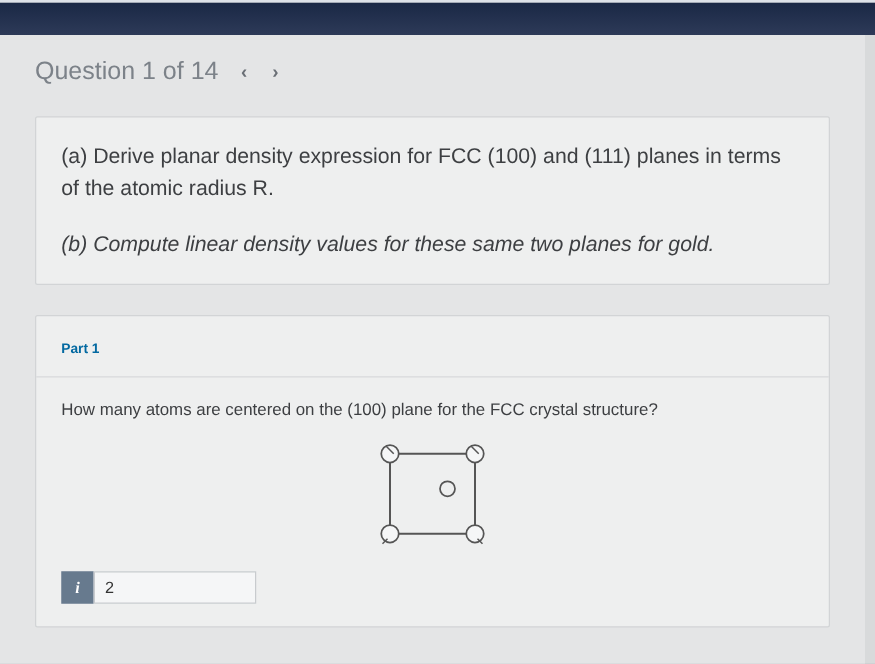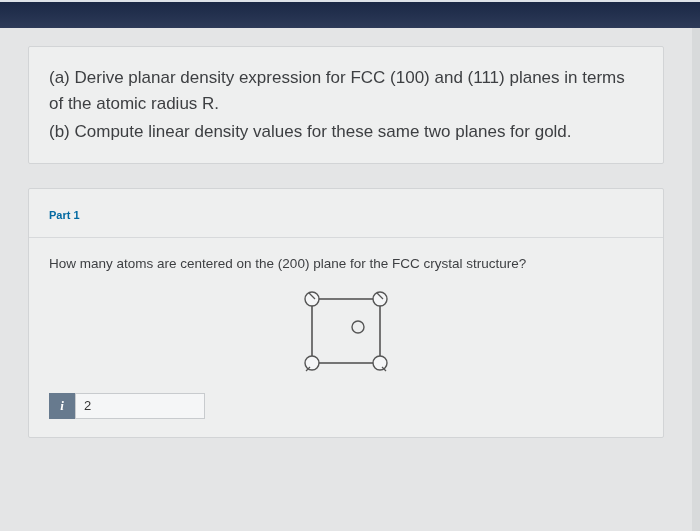--- a/index.html
+++ b/index.html
@@ -58,21 +58,22 @@
     }
     .card-body {
       padding: 18px 20px;
     }
     .prompt-text {
       color: #3d3f42;
       font-size: 17px;
       line-height: 1.5;
     }
     .prompt-text + .prompt-text {
-      margin-top: 3px;
+      margin-top: 20px;
+      font-style: italic;
     }
     .part-card {
       background: #eeefef;
       border: 1px solid #d2d4d6;
       border-radius: 2px;
     }
     .part-header {
       padding: 16px 20px 14px;
       border-bottom: 1px solid #d7d9db;
     }
@@ -128,34 +129,41 @@
     }
   </style>
 </head>
 <body>
 
 <div class="top-bar"></div>
 
 <div class="page-wrap">
   <div class="content">
 
+    <div class="question-header">
+      <div class="question-title">Question 1 of 14</div>
+      <div class="nav-arrows">
+        <span class="nav-arrow">‹</span>
+        <span class="nav-arrow">›</span>
+      </div>
+    </div>
 
     <div class="card">
       <div class="card-body">
         <p class="prompt-text">(a) Derive planar density expression for FCC (100) and (111) planes in terms of the atomic radius R.</p>
         <p class="prompt-text">(b) Compute linear density values for these same two planes for gold.</p>
       </div>
     </div>
 
     <div class="part-card">
       <div class="part-header">
         <span class="part-label">Part 1</span>
       </div>
       <div class="part-body">
-        <p class="part-question">How many atoms are centered on the (200) plane for the FCC crystal structure?</p>
+        <p class="part-question">How many atoms are centered on the (100) plane for the FCC crystal structure?</p>
 
         <div class="diagram-wrap">
           <svg class="diagram" viewBox="0 0 100 88">
             <rect x="16" y="12" width="68" height="64" fill="none" stroke="#555" stroke-width="1.6"></rect>
             <circle cx="16" cy="12" r="7" fill="#f5f6f7" stroke="#555" stroke-width="1.4"></circle>
             <circle cx="84" cy="12" r="7" fill="#f5f6f7" stroke="#555" stroke-width="1.4"></circle>
             <circle cx="16" cy="76" r="7" fill="#f5f6f7" stroke="#555" stroke-width="1.4"></circle>
             <circle cx="84" cy="76" r="7" fill="#f5f6f7" stroke="#555" stroke-width="1.4"></circle>
             <circle cx="62" cy="40" r="6" fill="none" stroke="#555" stroke-width="1.4"></circle>
             <line x1="13" y1="6" x2="19" y2="12" stroke="#555" stroke-width="1.2"></line>

